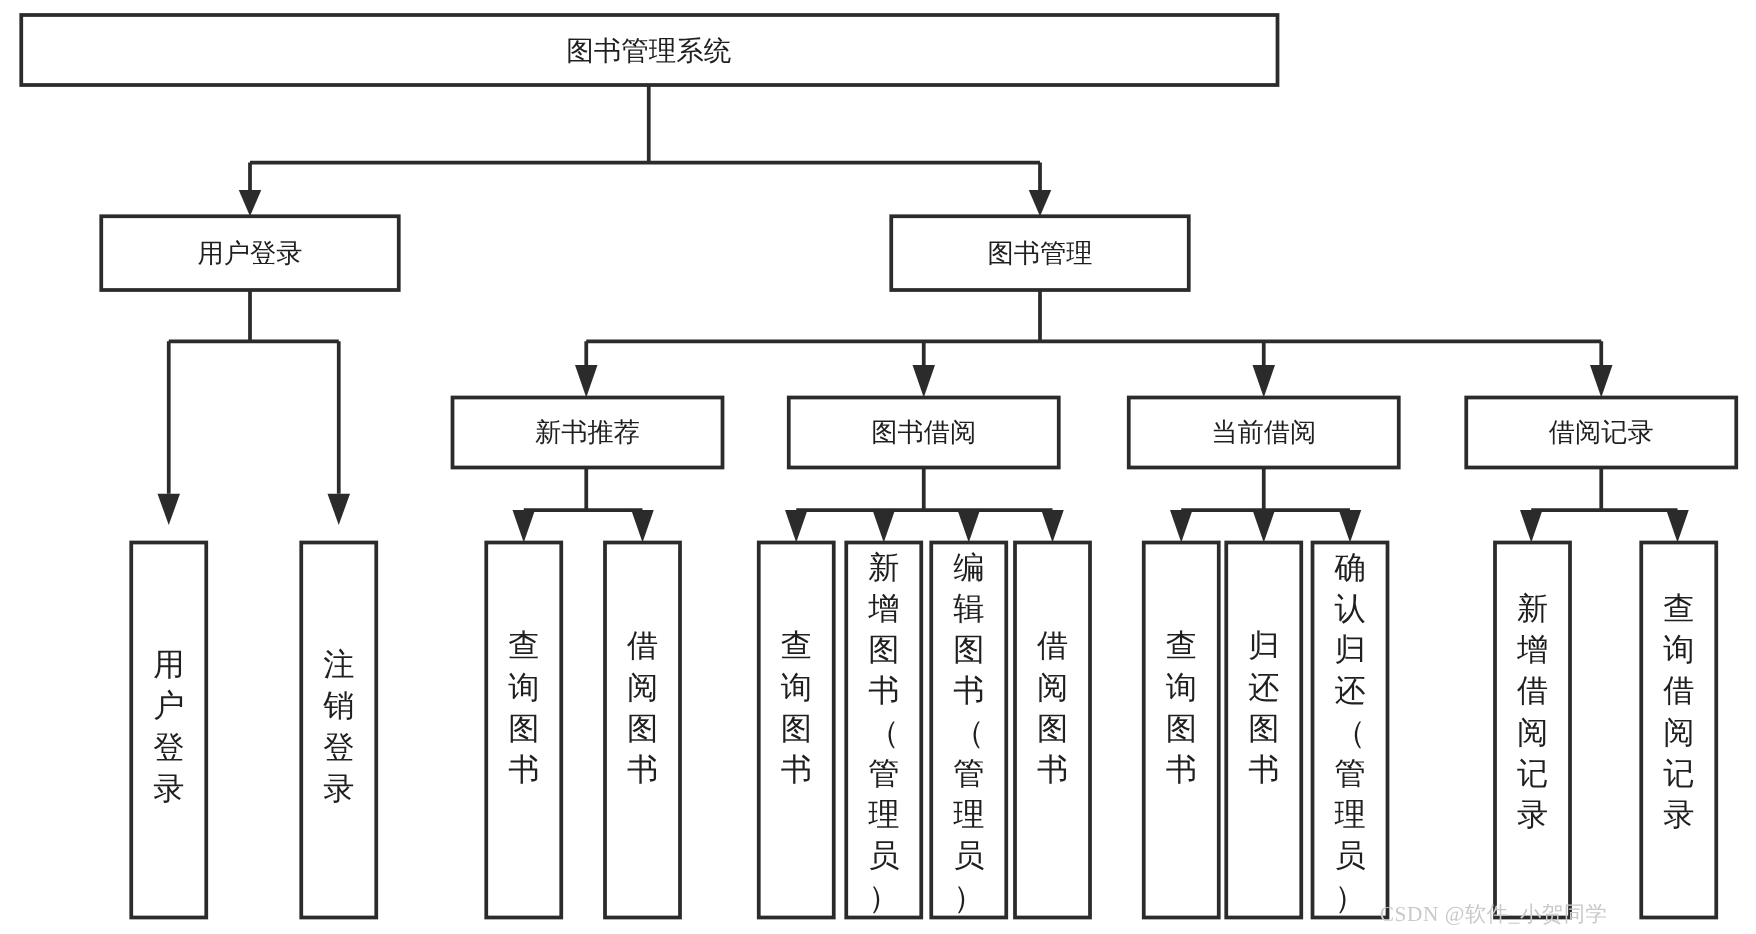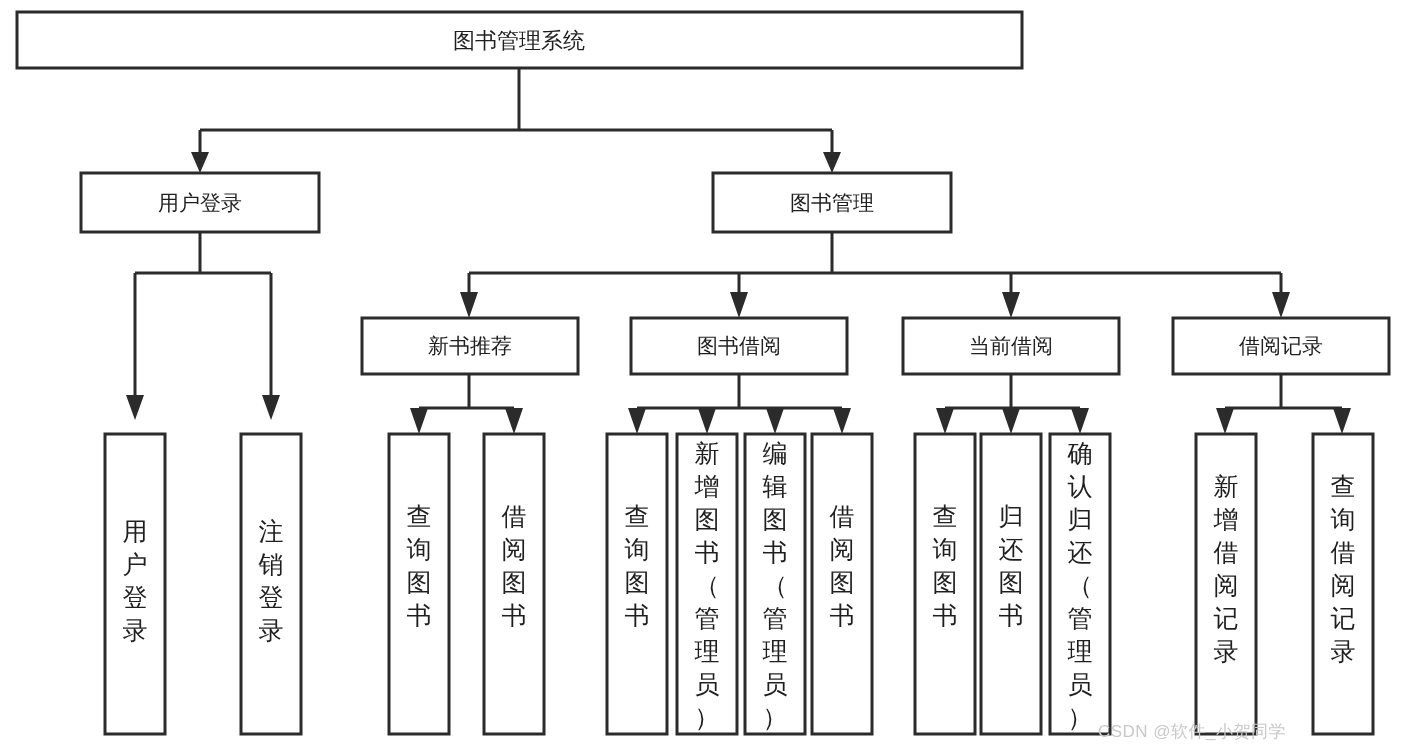--- a/index.html
+++ b/index.html
@@ -54,21 +54,21 @@
   .vlabel {
     fill: #1f1f1f;
     font-family: "DejaVu Sans", "Liberation Sans", sans-serif;
     font-size: 25px;
     text-anchor: middle;
   }
   .watermark {
     position: absolute;
     right: 8px;
     bottom: 4px;
-    font-family: Liberation Sans, sans-serif;
+    font-family: Liberation Serif, serif;
     font-size: 17px;
     color: #c9c9c9;
     letter-spacing: 0.5px;
     white-space: nowrap;
     pointer-events: none;
   }
 </style>
 </head>
 <body>
 

